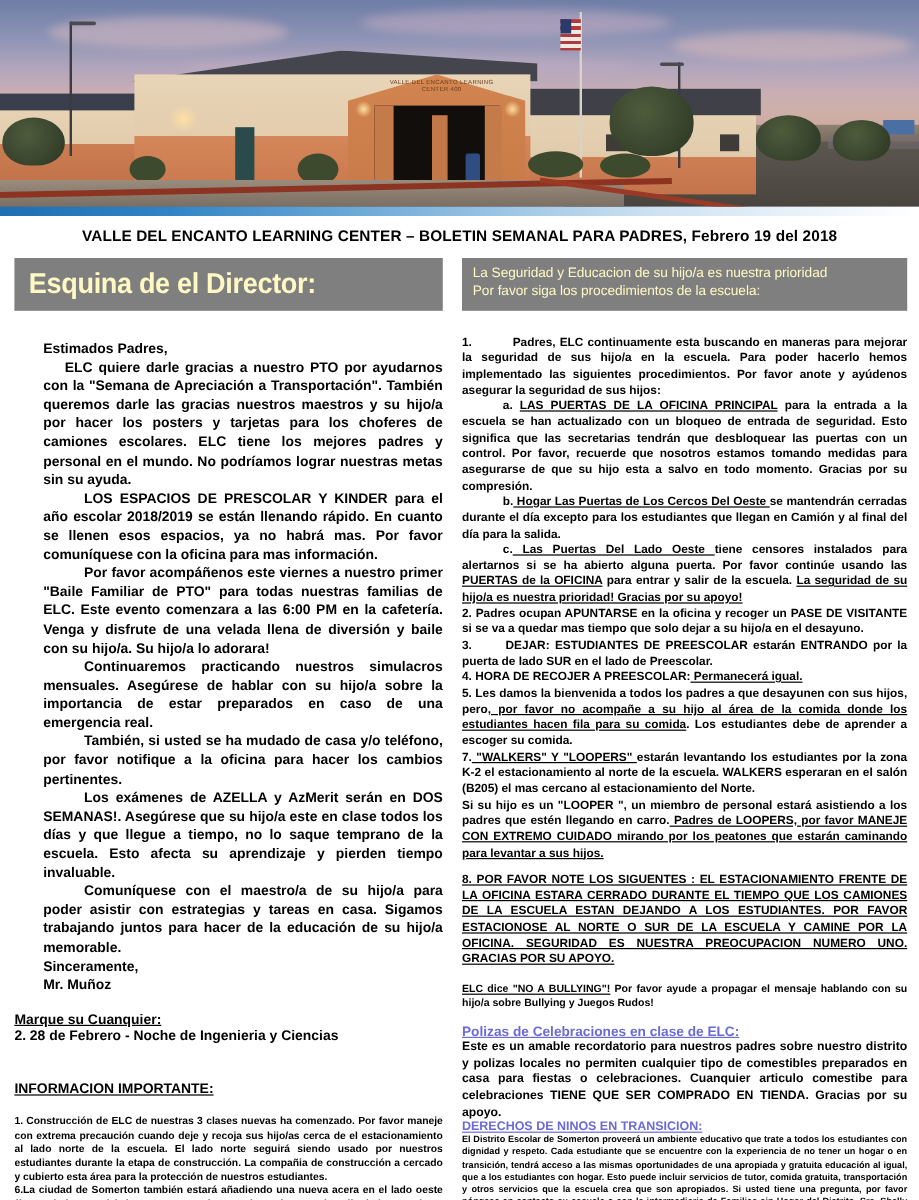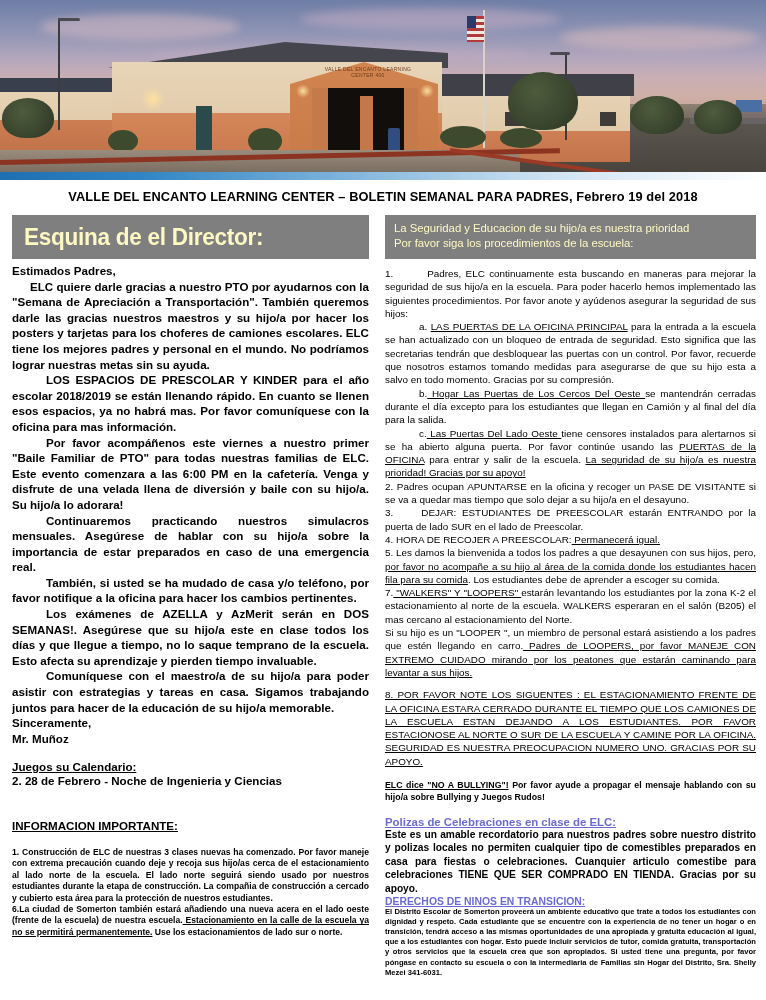--- a/index.html
+++ b/index.html
@@ -194,23 +194,24 @@
     box-sizing: border-box;
     font-size: 11.4px;
     line-height: 15px;
     letter-spacing: -0.05px;
   }
 
   .body-left {
     font-size: 11.6px;
     line-height: 15.6px;
     text-align: justify;
-    padding-top: 4px;
+    padding-top: 24px;
     font-weight: bold;
     font-family: "Liberation Sans", sans-serif;
+    margin-left: 24px;
   }
   .body-left p { margin: 0; }
   .ind { text-indent: 18px; }
   .ind2 { text-indent: 34px; }
 
   .sig { margin-top: 0; }
   .cal-head {
     margin-top: 14px;
     text-decoration: underline;
     font-weight: bold;
@@ -229,22 +230,22 @@
     text-align: justify;
     font-weight: bold;
   }
   .info-body p { margin: 0; }
   .u { text-decoration: underline; }
 
   .body-right {
     font-size: 9.9px;
     line-height: 13.3px;
     text-align: justify;
-    font-weight: normal;
-    padding-top: 8px;
+    font-weight: bold;
+    padding-top: 20px;
   }
   .body-right p { margin: 0; }
   .tabgap { display:inline-block; width: 34px; }
   .tabgap-sm { display:inline-block; width: 28px; }
 
   .gap { height: 12px; }
   .gap-sm { height: 9px; }
 
   .purple-head {
     color: #6b6bd6;
@@ -343,21 +344,21 @@
       <p class="ind2">LOS ESPACIOS DE PRESCOLAR Y KINDER para el año escolar 2018/2019 se están llenando rápido. En cuanto se llenen esos espacios, ya no habrá mas. Por favor comuníquese con la oficina para mas información.</p>
       <p class="ind2">Por favor acompáñenos este viernes a nuestro primer "Baile Familiar de PTO" para todas nuestras familias de ELC. Este evento comenzara a las 6:00 PM en la cafetería. Venga y disfrute de una velada llena de diversión y baile con su hijo/a. Su hijo/a lo adorara!</p>
       <p class="ind2">Continuaremos practicando nuestros simulacros mensuales. Asegúrese de hablar con su hijo/a sobre la importancia de estar preparados en caso de una emergencia real.</p>
       <p class="ind2">También, si usted se ha mudado de casa y/o teléfono, por favor notifique a la oficina para hacer los cambios pertinentes.</p>
       <p class="ind2">Los exámenes de AZELLA y AzMerit serán en DOS SEMANAS!. Asegúrese que su hijo/a este en clase todos los días y que llegue a tiempo, no lo saque temprano de la escuela. Esto afecta su aprendizaje y pierden tiempo invaluable.</p>
       <p class="ind2">Comuníquese con el maestro/a de su hijo/a para poder asistir con estrategias y tareas en casa. Sigamos trabajando juntos para hacer de la educación de su hijo/a memorable.</p>
       <p class="sig">Sinceramente,</p>
       <p>Mr. Muñoz</p>
     </div>
 
-    <div class="cal-head">Juegos su Calendario:</div>
+    <div class="cal-head">Marque su Cuanquier:</div>
     <div class="cal-item">2. 28 de Febrero - Noche de Ingenieria y Ciencias</div>
 
     <div class="info-block">
       <div class="info-head">INFORMACION IMPORTANTE:</div>
       <div class="info-body">
         <p>1. Construcción de ELC de nuestras 3 clases nuevas ha comenzado. Por favor maneje con extrema precaución cuando deje y recoja sus hijo/as cerca de el estacionamiento al lado norte de la escuela. El lado norte seguirá siendo usado por nuestros estudiantes durante la etapa de construcción. La compañia de construcción a cercado y cubierto esta área para la protección de nuestros estudiantes.</p>
         <p><span>6.La ciudad de Somerton también estará añadiendo una nueva acera en el lado oeste (frente de la escuela) de nuestra escuela.</span><span class="u"> Estacionamiento en la calle de la escuela ya no se permitirá permanentemente.</span><span> Use los estacionamientos de lado sur o norte.</span></p>
       </div>
     </div>
 

